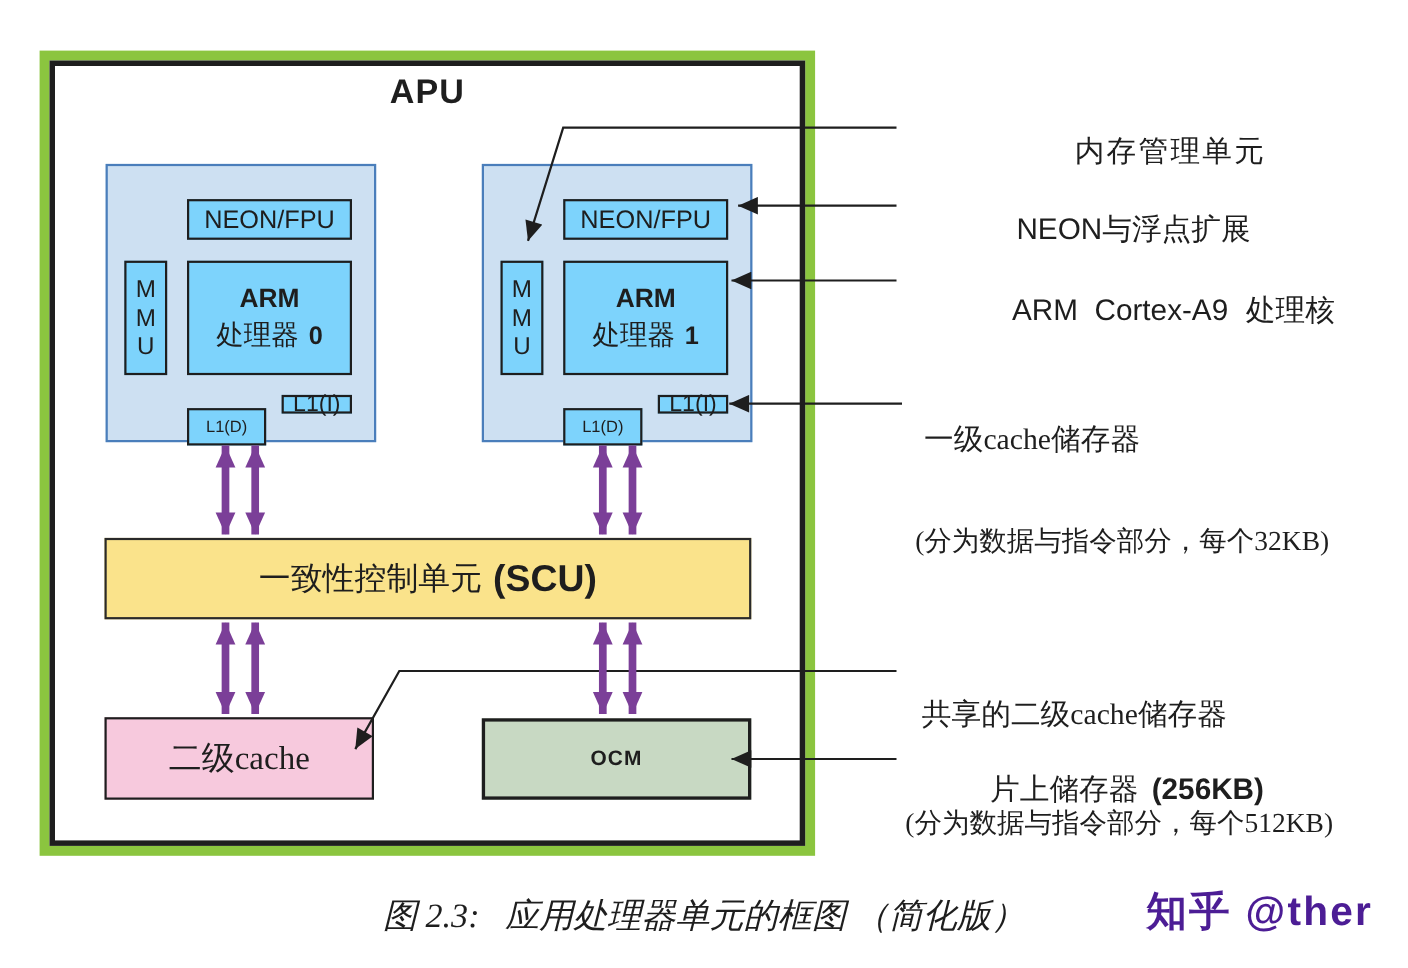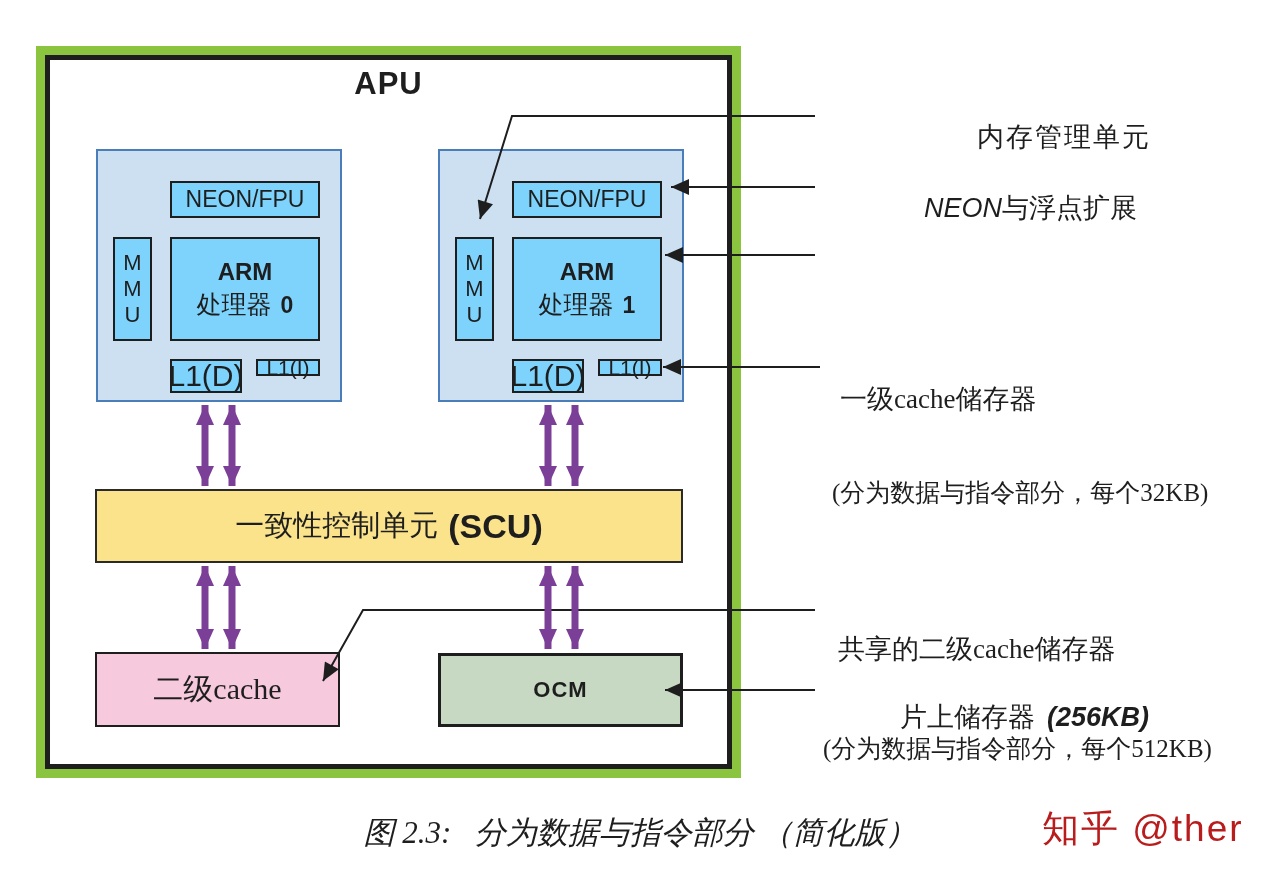--- a/index.html
+++ b/index.html
@@ -19,57 +19,57 @@
   .cpu0{left:96px;top:149px;} .cpu1{left:438px;top:149px;}
   .wbox{position:absolute;background:#7dd3fc;border:2px solid #1e1e1e;display:flex;
         align-items:center;justify-content:center;margin-top:12px;}
   .neonbox{left:72px;top:18px;width:150px;height:37px;font-size:23px;}
   .mmubox{left:15px;top:74px;width:39px;height:104px;font-size:22px;line-height:26px;text-align:center;}
   .mmu-text{white-space:pre-line;}
   .armbox{left:72px;top:74px;width:150px;height:104px;flex-direction:column;}
   .arm-l1{font-size:24px;font-weight:bold;}
   .arm-l2{font-size:25px;font-family:"Liberation Serif","DejaVu Sans",serif;margin-top:2px;}
   .core-id{font-family:"Liberation Sans",sans-serif;font-weight:bold;font-size:23px;margin-left:9px;}
-  .l1dbox{left:72px;top:196px;width:72px;height:34px;font-size:30px;}
+  .l1dbox{left:72px;top:208px;width:72px;height:34px;font-size:15px;}
   .l1ibox{left:158px;top:196px;width:64px;height:17px;font-size:21px;}
 
   
   .scu{left:95px;top:489px;width:588px;height:74px;background:#FAE38B;border:2px solid #2a2a2a;
        display:flex;align-items:center;justify-content:center;z-index:2;}
   .scu-cn{font-size:29px;font-family:"Liberation Serif","DejaVu Sans",serif;text-align:center;}
   .scu-en{font-size:34px;font-weight:bold;margin-left:10px;}
   .l2box{left:95px;top:652px;width:245px;height:75px;background:#F7C9DD;border:2px solid #1e1e1e;
          display:flex;align-items:center;justify-content:center;z-index:2;
          font-size:30px;font-family:"Liberation Serif","DejaVu Sans",serif;}
   .ocmbox{left:438px;top:653px;width:245px;height:74px;background:#C8D9C3;border:3px solid #1e1e1e;
           display:flex;align-items:center;justify-content:center;z-index:2;
-          font-size:22px;font-weight:bold;letter-spacing:1px;}
+          font-size:19px;font-weight:bold;letter-spacing:1px;}
 
   
   .ann{z-index:3;font-family:"Liberation Serif","DejaVu Sans",serif;font-size:27px;white-space:pre;}
-  .ann .en{font-family:"Liberation Sans",sans-serif;font-style:italic;}
+  .ann .en{font-family:"Liberation Sans",sans-serif;}
   .a-mmu{left:942px;top:88px;letter-spacing:2px;}
   .a-neon{left:897px;top:159px;}
   .a-arm{left:893px;top:233px;}
   .a-arm .cn{margin-left:16px;}
   .a-l1{left:832px;top:322px;line-height:31px;}
   .a-l1 .ind{padding-left:8px;}
   .a-l2{left:823px;top:567px;line-height:33px;}
   .a-l2 .ind{padding-left:15px;}
   .small{font-size:25px;}
   .a-ocm{left:873px;top:668px;}
   .a-ocm .en{font-weight:bold;margin-left:12px;}
 
   
   #overlay{left:0;top:0;z-index:5;pointer-events:none;}
   .caption{left:0;top:812px;width:1280px;text-align:center;z-index:3;
            font-family:"Liberation Serif","DejaVu Sans",serif;font-style:italic;
            font-size:31px;white-space:pre;}
-  .watermark{left:1042px;top:804px;z-index:3;font-size:37px;font-weight:normal;
-             color:#b91c1c;letter-spacing:2px;white-space:pre;}
+  .watermark{left:1042px;top:804px;z-index:3;font-size:37px;font-weight:bold;
+             color:#4c1d95;letter-spacing:2px;white-space:pre;}
 </style>
 </head>
 <body>
 
 <div id="stage">
 
   <div class="abs frame">
     <div class="frame-black"></div>
   </div>
   <div class="abs apu-title">APU</div>
@@ -128,20 +128,23 @@
   <div class="abs ocmbox">
     <span>OCM</span>
   </div>
 
   <div class="abs ann a-mmu">
     <span>内存管理单元</span>
   </div>
   <div class="abs ann a-neon">
     <span class="en">NEON</span><span class="cn">与浮点扩展</span>
   </div>
+  <div class="abs ann a-arm">
+    <span class="en">ARM  Cortex-A9</span><span class="cn">处理核</span>
+  </div>
   <div class="abs ann a-l1">
     <div class="ind">一级cache储存器</div>
     <div class="small">(分为数据与指令部分，每个32KB)</div>
   </div>
   <div class="abs ann a-l2">
     <div class="ind">共享的二级cache储存器</div>
     <div class="small">(分为数据与指令部分，每个512KB)</div>
   </div>
   <div class="abs ann a-ocm">
     <span>片上储存器</span><span class="en">(256KB)</span>
@@ -167,16 +170,16 @@
     <line x1="205" y1="405" x2="205" y2="486" stroke="#7B3F98" stroke-width="7" marker-start="url(#mP)" marker-end="url(#mP)"></line>
     <line x1="232" y1="405" x2="232" y2="486" stroke="#7B3F98" stroke-width="7" marker-start="url(#mP)" marker-end="url(#mP)"></line>
     <line x1="548" y1="405" x2="548" y2="486" stroke="#7B3F98" stroke-width="7" marker-start="url(#mP)" marker-end="url(#mP)"></line>
     <line x1="575" y1="405" x2="575" y2="486" stroke="#7B3F98" stroke-width="7" marker-start="url(#mP)" marker-end="url(#mP)"></line>
     <line x1="205" y1="566" x2="205" y2="649" stroke="#7B3F98" stroke-width="7" marker-start="url(#mP)" marker-end="url(#mP)"></line>
     <line x1="232" y1="566" x2="232" y2="649" stroke="#7B3F98" stroke-width="7" marker-start="url(#mP)" marker-end="url(#mP)"></line>
     <line x1="548" y1="566" x2="548" y2="649" stroke="#7B3F98" stroke-width="7" marker-start="url(#mP)" marker-end="url(#mP)"></line>
     <line x1="575" y1="566" x2="575" y2="649" stroke="#7B3F98" stroke-width="7" marker-start="url(#mP)" marker-end="url(#mP)"></line>
   </svg>
 
-  <div class="abs caption">图 2.3:   分为数据与指令部分 （简化版）</div>
+  <div class="abs caption">图 2.3:   应用处理器单元的框图 （简化版）</div>
   <div class="abs watermark">知乎 @ther</div>
 
 </div>
 
 </body></html>

